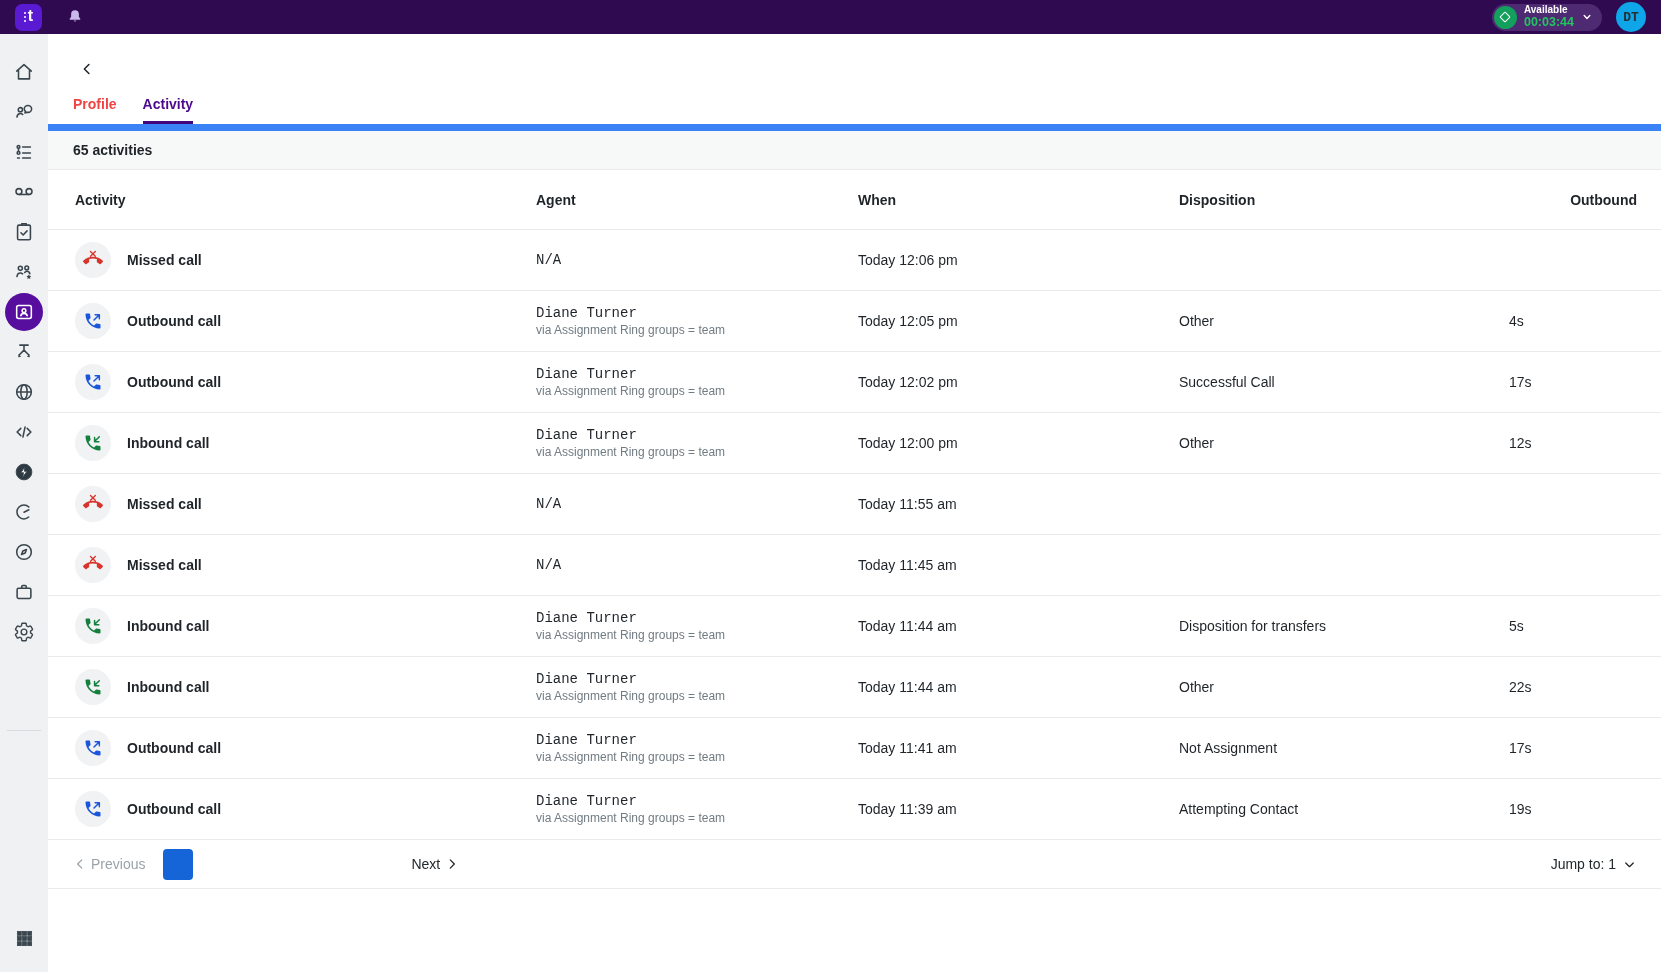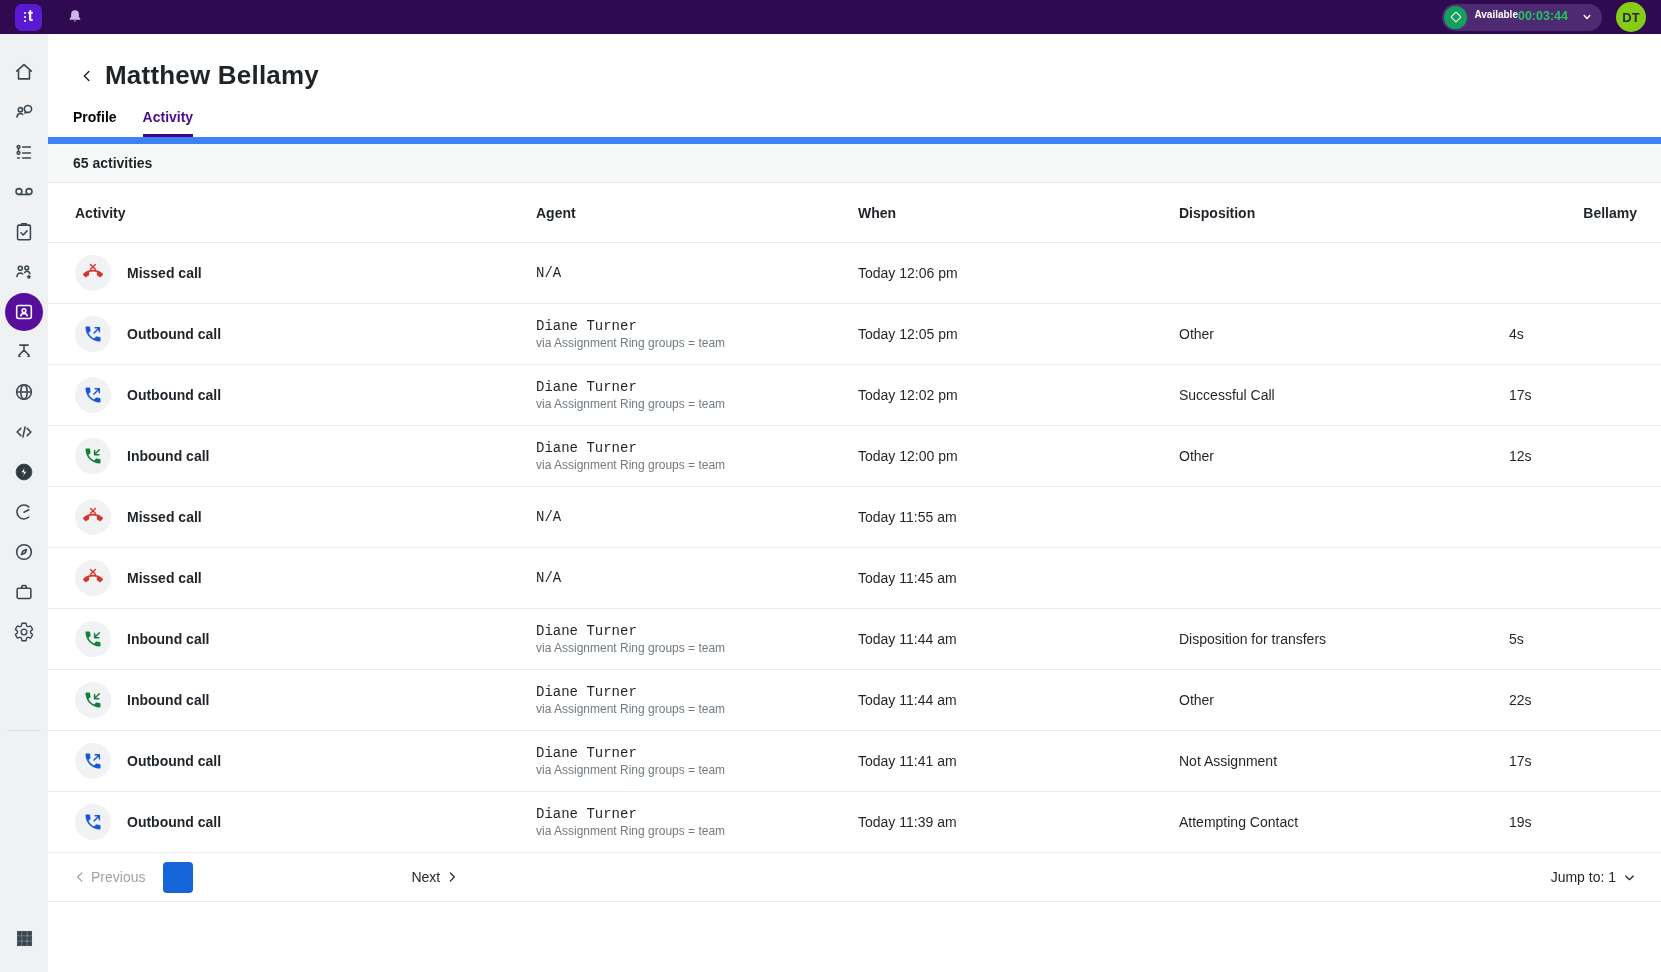--- a/index.html
+++ b/index.html
@@ -14,26 +14,26 @@
   .logo .dots i { width:2px; height:2px; border-radius:50%; background:#fff; }
   .logo .t { color:#fff; font-size:16px; font-weight:700; line-height:1; margin-top:-2px; }
   .bell { margin-left:24px; display:flex; cursor:pointer; }
   .tb-right { margin-left:auto; display:flex; align-items:center; }
   .status-pill { height:27px; background:#4e2a73; border-radius:14px; display:flex;
     align-items:center; padding:2px 8px 2px 2px; cursor:pointer; }
   .status-dot { width:23px; height:23px; border-radius:50%; background:#12a05c; display:flex;
     align-items:center; justify-content:center; }
   .status-dot .diamond { width:8px; height:8px; border:1.7px solid #fff; border-radius:1px;
     transform:rotate(45deg); }
-  .status-text { margin-left:7px; margin-right:12px; display:flex; flex-direction:row; line-height:1.05; }
+  .status-text { margin-left:7px; margin-right:6px; display:flex; flex-direction:column; line-height:1.05; }
   .status-text .lbl { color:#fff; font-size:10px; font-weight:700; }
   .status-text .tmr { color:#22c55e; font-size:12.5px; font-weight:700; }
-  .avatar { width:30px; height:30px; border-radius:50%; background:#84cc16; color:#283035;
+  .avatar { width:30px; height:30px; border-radius:50%; background:#0ea5e9; color:#283035;
     font-size:13px; font-weight:700; display:flex; align-items:center; justify-content:center;
-    margin-left:14px; cursor:pointer; }
+    margin-left:14px; cursor:pointer;font-family:Liberation Mono, monospace; }
 
   
   .app { display:flex; height:938px; }
   .sidenav { width:48px; background:#f0f1f2; display:flex; flex-direction:column;
     align-items:center; padding-top:18px; flex-shrink:0; }
   .nav-item { width:40px; height:40px; display:flex; align-items:center; justify-content:center;
     cursor:pointer; }
   .nav-item svg { stroke:#3a464e; }
   .nav-item.active { position:relative; }
   .nav-item.active::before { content:""; position:absolute; width:38px; height:38px;
@@ -41,21 +41,21 @@
   .nav-item.active svg { position:relative; stroke:#fff; }
   .nav-divider { width:34px; height:1px; background:#d9dcde; margin-top:78px; }
   .nav-bottom { margin-top:auto; margin-bottom:14px; }
   .content { flex:1; background:#fff; }
 
   
   .title-row { display:flex; align-items:center; gap:9px; padding:26px 0 0 30px; }
   .back-btn { display:flex; cursor:pointer; }
   h1.page-title { font-size:26px; font-weight:700; letter-spacing:.2px; color:#1f2429; }
   .tabs { display:flex; gap:26px; padding-left:25px; margin-top:18px; }
-  .tab { font-size:14px; font-weight:700; color:#000000; padding-bottom:9px; cursor:pointer;
+  .tab { font-size:14px; font-weight:700; color:#ef4444; padding-bottom:9px; cursor:pointer;
     border-bottom:3px solid transparent; }
   .tab.active { color:#4d0a8f; border-bottom-color:#41067e; }
 
   .count-bar { height:46px; background:#f7f8f8; border-top:7px solid #3b82f6;
     border-bottom:1px solid #e8eaeb; display:flex; align-items:center; padding-left:25px;
     font-size:14px; font-weight:700; }
 
   
   .grid-row { display:grid; grid-template-columns:463px 322px 321px 330px 1fr;
     align-items:center; padding:0 24px 0 25px; }
@@ -237,35 +237,34 @@
     </div>
   </div>
 
   <div class="content">
     <div class="title-row">
       <span class="back-btn">
         <svg width="18" height="18" viewBox="0 0 24 24" fill="none" stroke="#1f2429" stroke-width="2" stroke-linecap="round" stroke-linejoin="round">
             <path d="M14.5 6 8.5 12l6 6"></path>
           </svg>
       </span>
-      <h1 class="page-title">Matthew Bellamy</h1>
     </div>
     <div class="tabs">
       <div class="tab">Profile</div>
       <div class="tab active">Activity</div>
     </div>
 
     <div class="count-bar">65 activities</div>
 
     <div class="grid-row thead">
       <div class="c-activity">Activity</div>
       <div>Agent</div>
       <div>When</div>
       <div>Disposition</div>
-      <div class="c-dur">Bellamy</div>
+      <div class="c-dur">Outbound</div>
     </div>
 
     <div id="rows">
         <div class="grid-row trow missed">
         <div class="c-activity">
           <span class="row-icon">
             <svg class="ic-missed" width="20" height="20" viewBox="0 0 24 24" fill="#d9342b">
               <path d="M12 10.2c-1.6 0-3.15.25-4.6.72v3.1c0 .39-.23.74-.56.9-.98.49-1.87 1.12-2.66 1.85-.18.18-.43.28-.7.28-.28 0-.53-.11-.71-.29L.29 14.28c-.18-.17-.29-.42-.29-.7 0-.28.11-.53.29-.71C3.34 9.98 7.46 8.2 12 8.2s8.66 1.78 11.71 4.67c.18.18.29.43.29.71 0 .28-.11.53-.29.7l-2.48 2.48c-.18.18-.43.29-.71.29-.27 0-.52-.1-.7-.28-.79-.73-1.68-1.36-2.66-1.85-.33-.16-.56-.51-.56-.9v-3.1c-1.45-.47-3-.72-4.6-.72z"></path>
               <path d="M9 1.8l5.8 5.8M14.8 1.8L9 7.6" stroke="#d9342b" stroke-width="1.6" fill="none" stroke-linecap="round"></path>
             </svg>

